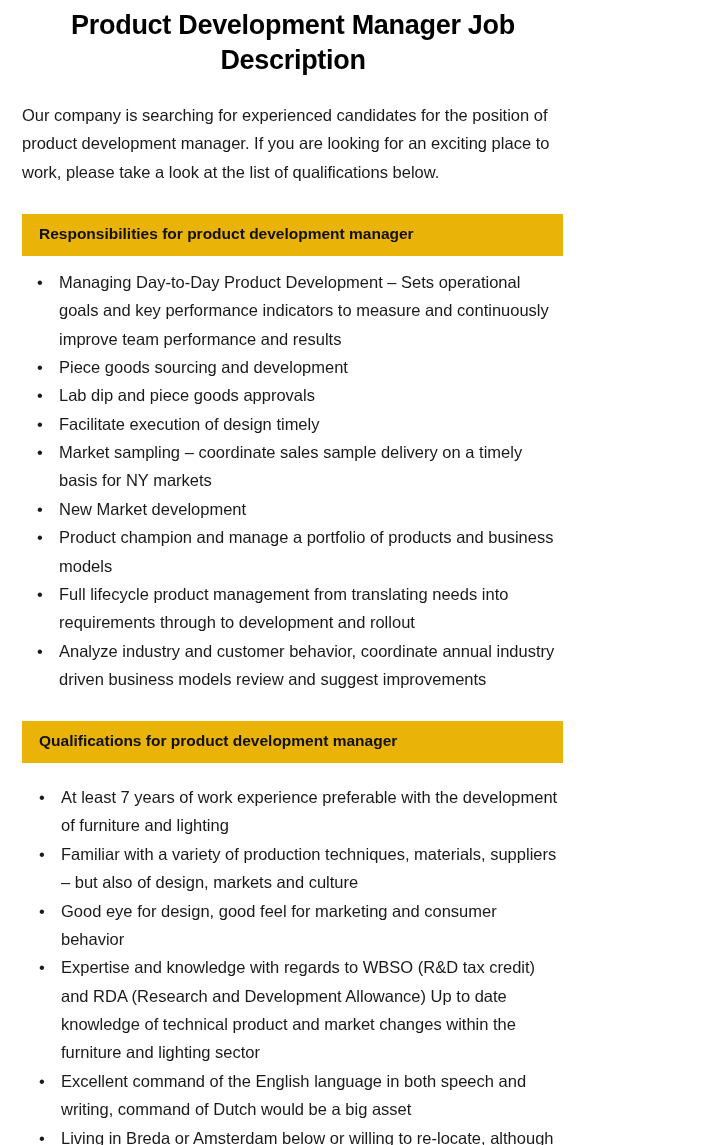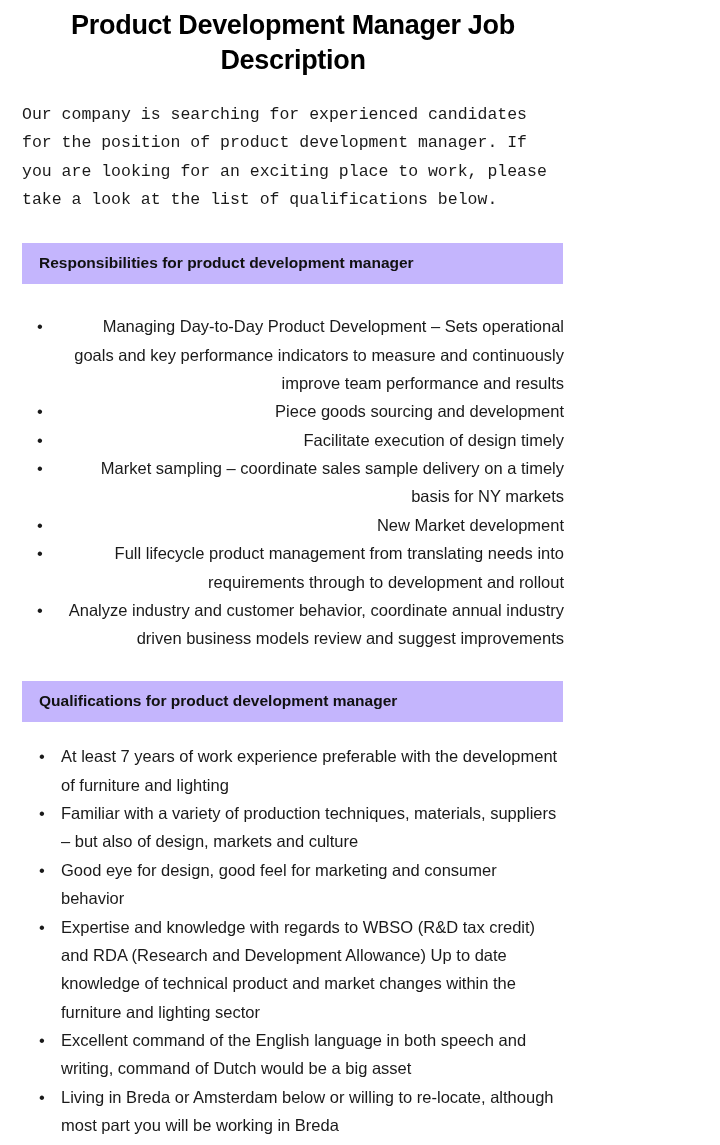--- a/index.html
+++ b/index.html
@@ -28,28 +28,27 @@
     text-align: center;
     letter-spacing: -0.3px;
     color: #000000;
   }
   .intro {
     margin: 0;
     padding: 24px 22px 0 22px;
     font-size: 16.5px;
     line-height: 1.72;
     color: #1a1a1a;
-    font-family: Liberation Mono, monospace;
   }
   .section {
     margin: 0;
   }
   .section-header {
     margin: 28px 23px 0 22px;
-    background: #c4b5fd;
+    background: #eab308;
     padding: 11px 0 12px 17px;
     font-size: 15.5px;
     font-weight: bold;
     line-height: 1.2;
     color: #111111;
   }
   .bullet-list {
     list-style: none;
     margin: 0;
     padding: 20px 22px 0 46px;
@@ -65,22 +64,21 @@
   .bullet-list li::before {
     content: "\2022";
     position: absolute;
     left: -9px;
     top: 0;
     font-size: 16.5px;
     line-height: 1.72;
     color: #1a1a1a;
   }
   .section-responsibilities .bullet-list {
-    padding-top: 28px;
-    text-align: right;
+    padding-top: 12px;
   }
   .section-qualifications .bullet-list {
     padding-top: 20px;
     padding-bottom: 22px;
     padding-left: 48px;
   }
 </style>
 </head>
 <body>
 
@@ -88,23 +86,25 @@
 
   <h1 class="doc-title">Product Development Manager Job Description</h1>
 
   <p class="intro">Our company is searching for experienced candidates for the position of product development manager. If you are looking for an exciting place to work, please take a look at the list of qualifications below.</p>
 
   <section class="section section-responsibilities">
     <div class="section-header">Responsibilities for product development manager</div>
     <ul class="bullet-list">
         <li>Managing Day-to-Day Product Development – Sets operational goals and key performance indicators to measure and continuously improve team performance and results</li>
         <li>Piece goods sourcing and development</li>
+        <li>Lab dip and piece goods approvals</li>
         <li>Facilitate execution of design timely</li>
         <li>Market sampling – coordinate sales sample delivery on a timely basis for NY markets</li>
         <li>New Market development</li>
+        <li>Product champion and manage a portfolio of products and business models</li>
         <li>Full lifecycle product management from translating needs into requirements through to development and rollout</li>
         <li>Analyze industry and customer behavior, coordinate annual industry driven business models review and suggest improvements</li>
       </ul>
   </section>
 
   <section class="section section-qualifications">
     <div class="section-header">Qualifications for product development manager</div>
     <ul class="bullet-list">
         <li>At least 7 years of work experience preferable with the development of furniture and lighting</li>
         <li>Familiar with a variety of production techniques, materials, suppliers – but also of design, markets and culture</li>

